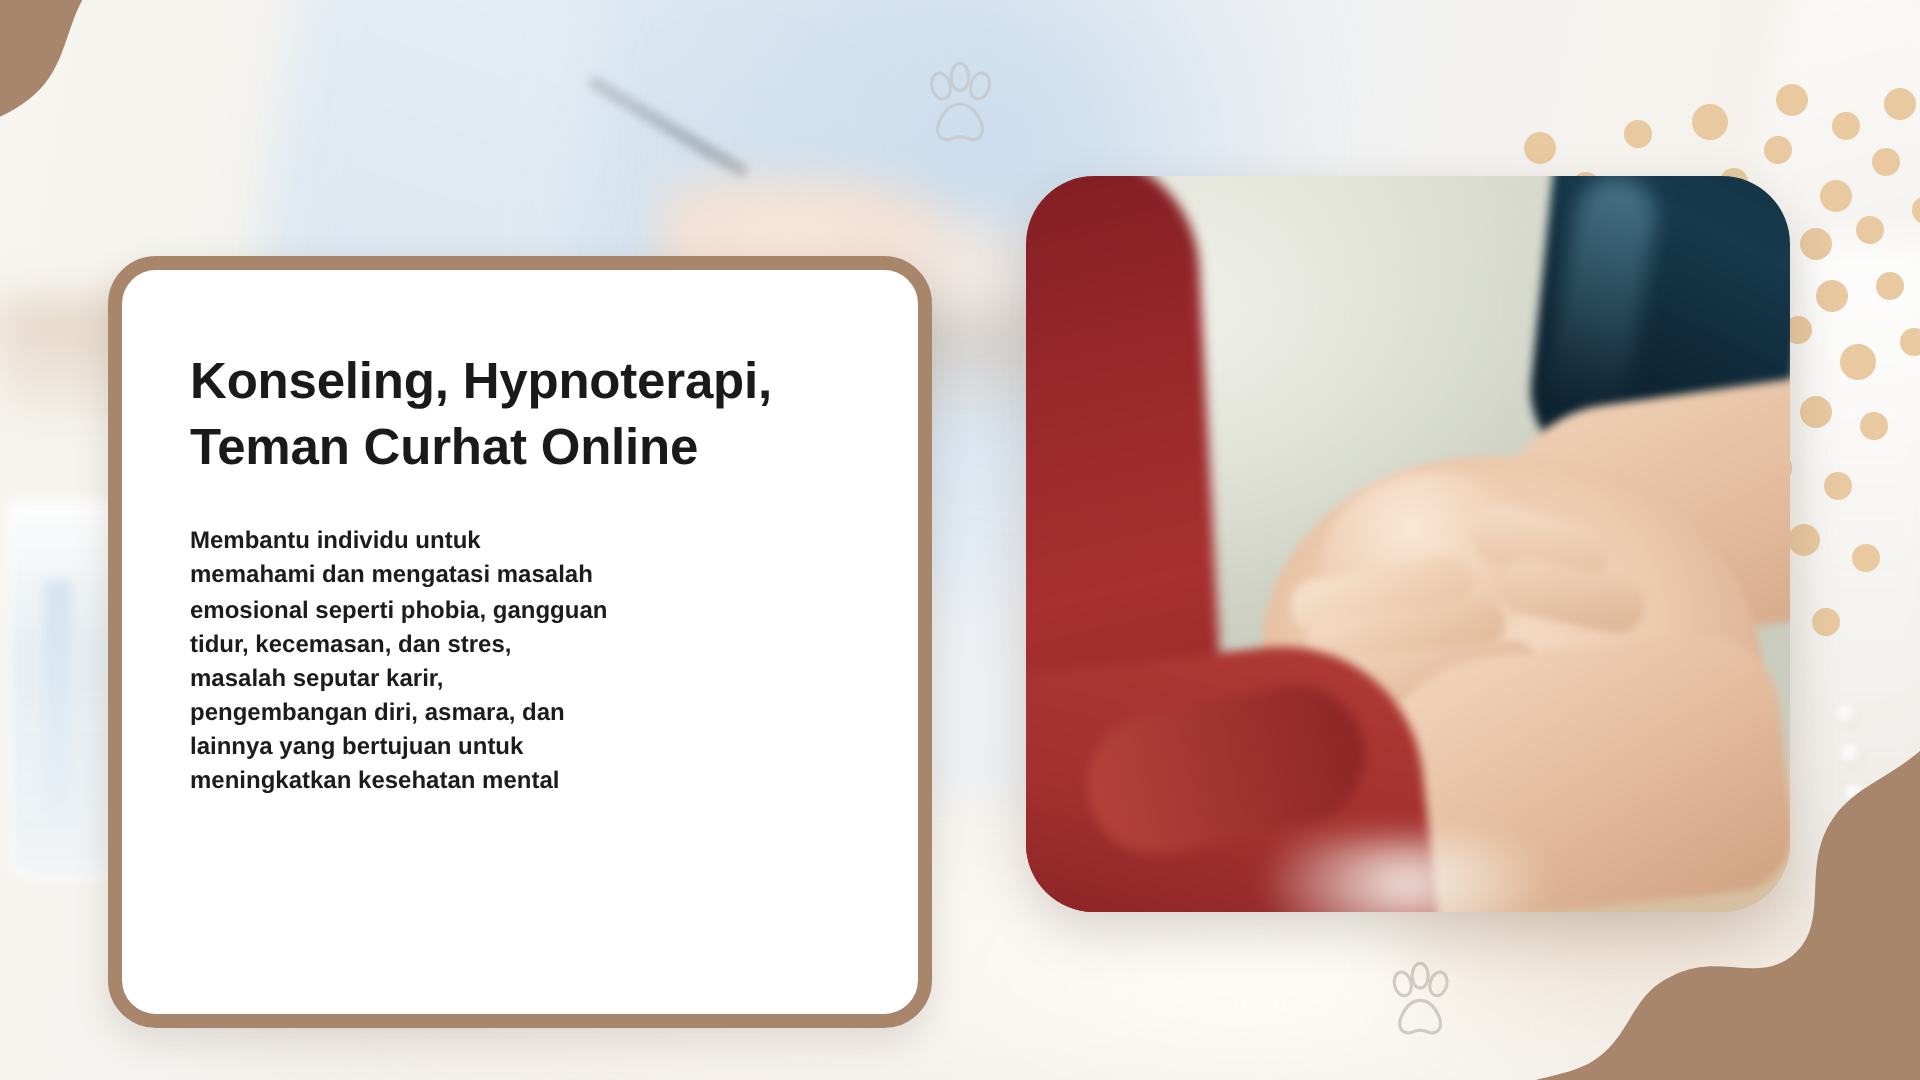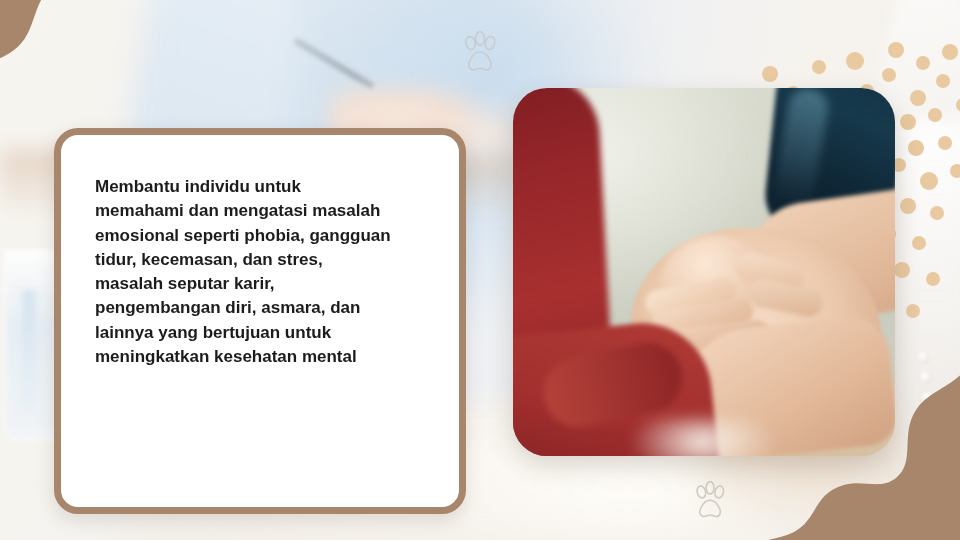--- a/index.html
+++ b/index.html
@@ -135,21 +135,21 @@
     background:radial-gradient(ellipse at 50% 40%,#f5efe6,rgba(245,239,230,0) 75%);
     filter:blur(7px);}
 
   
   .card{position:absolute;left:54px;top:128px;width:412px;height:386px;
     border:7px solid #a8866b;border-radius:24px;background:#ffffff;
     box-sizing:border-box;box-shadow:0 6px 18px rgba(80,60,44,.15);}
   .card-inner{padding:40px 34px 0 34px;}
   .title{font-size:25.5px;font-weight:700;line-height:1.28;color:#1a1a1a;
     letter-spacing:-.1px;margin:0 0 22px 0;white-space:pre-line;}
-  .body{font-size:17px;font-weight:700;line-height:1.43;color:#1c1c1c;
+  .body{font-size:12px;font-weight:700;line-height:1.43;color:#1c1c1c;
     margin:0;white-space:pre-line;}
 </style>
 </head>
 <body>
 
 <div class="slide">
 
   <div class="bg">
     <div class="bg-base"></div>
     <div class="bg-torso"></div>
@@ -256,20 +256,22 @@
     </svg>
   </div>
   <div class="blob-br">
     <svg width="220" height="190" viewBox="0 0 220 190">
       <path d="M230,-10 L230,200 L-10,200 C-4,176 24,180 44,170 C66,158 64,136 86,126 C110,114 128,130 146,116 C166,100 150,72 166,48 C180,26 208,26 230,-10 Z" fill="#a8866b"></path>
     </svg>
   </div>
 
   <div class="card">
     <div class="card-inner">
+      <h1 class="title">Konseling, Hypnoterapi,
+Teman Curhat Online</h1>
       <p class="body">Membantu individu untuk
 memahami dan mengatasi masalah
 emosional seperti phobia, gangguan
 tidur, kecemasan, dan stres,
 masalah seputar karir,
 pengembangan diri, asmara, dan
 lainnya yang bertujuan untuk
 meningkatkan kesehatan mental</p>
     </div>
   </div>

